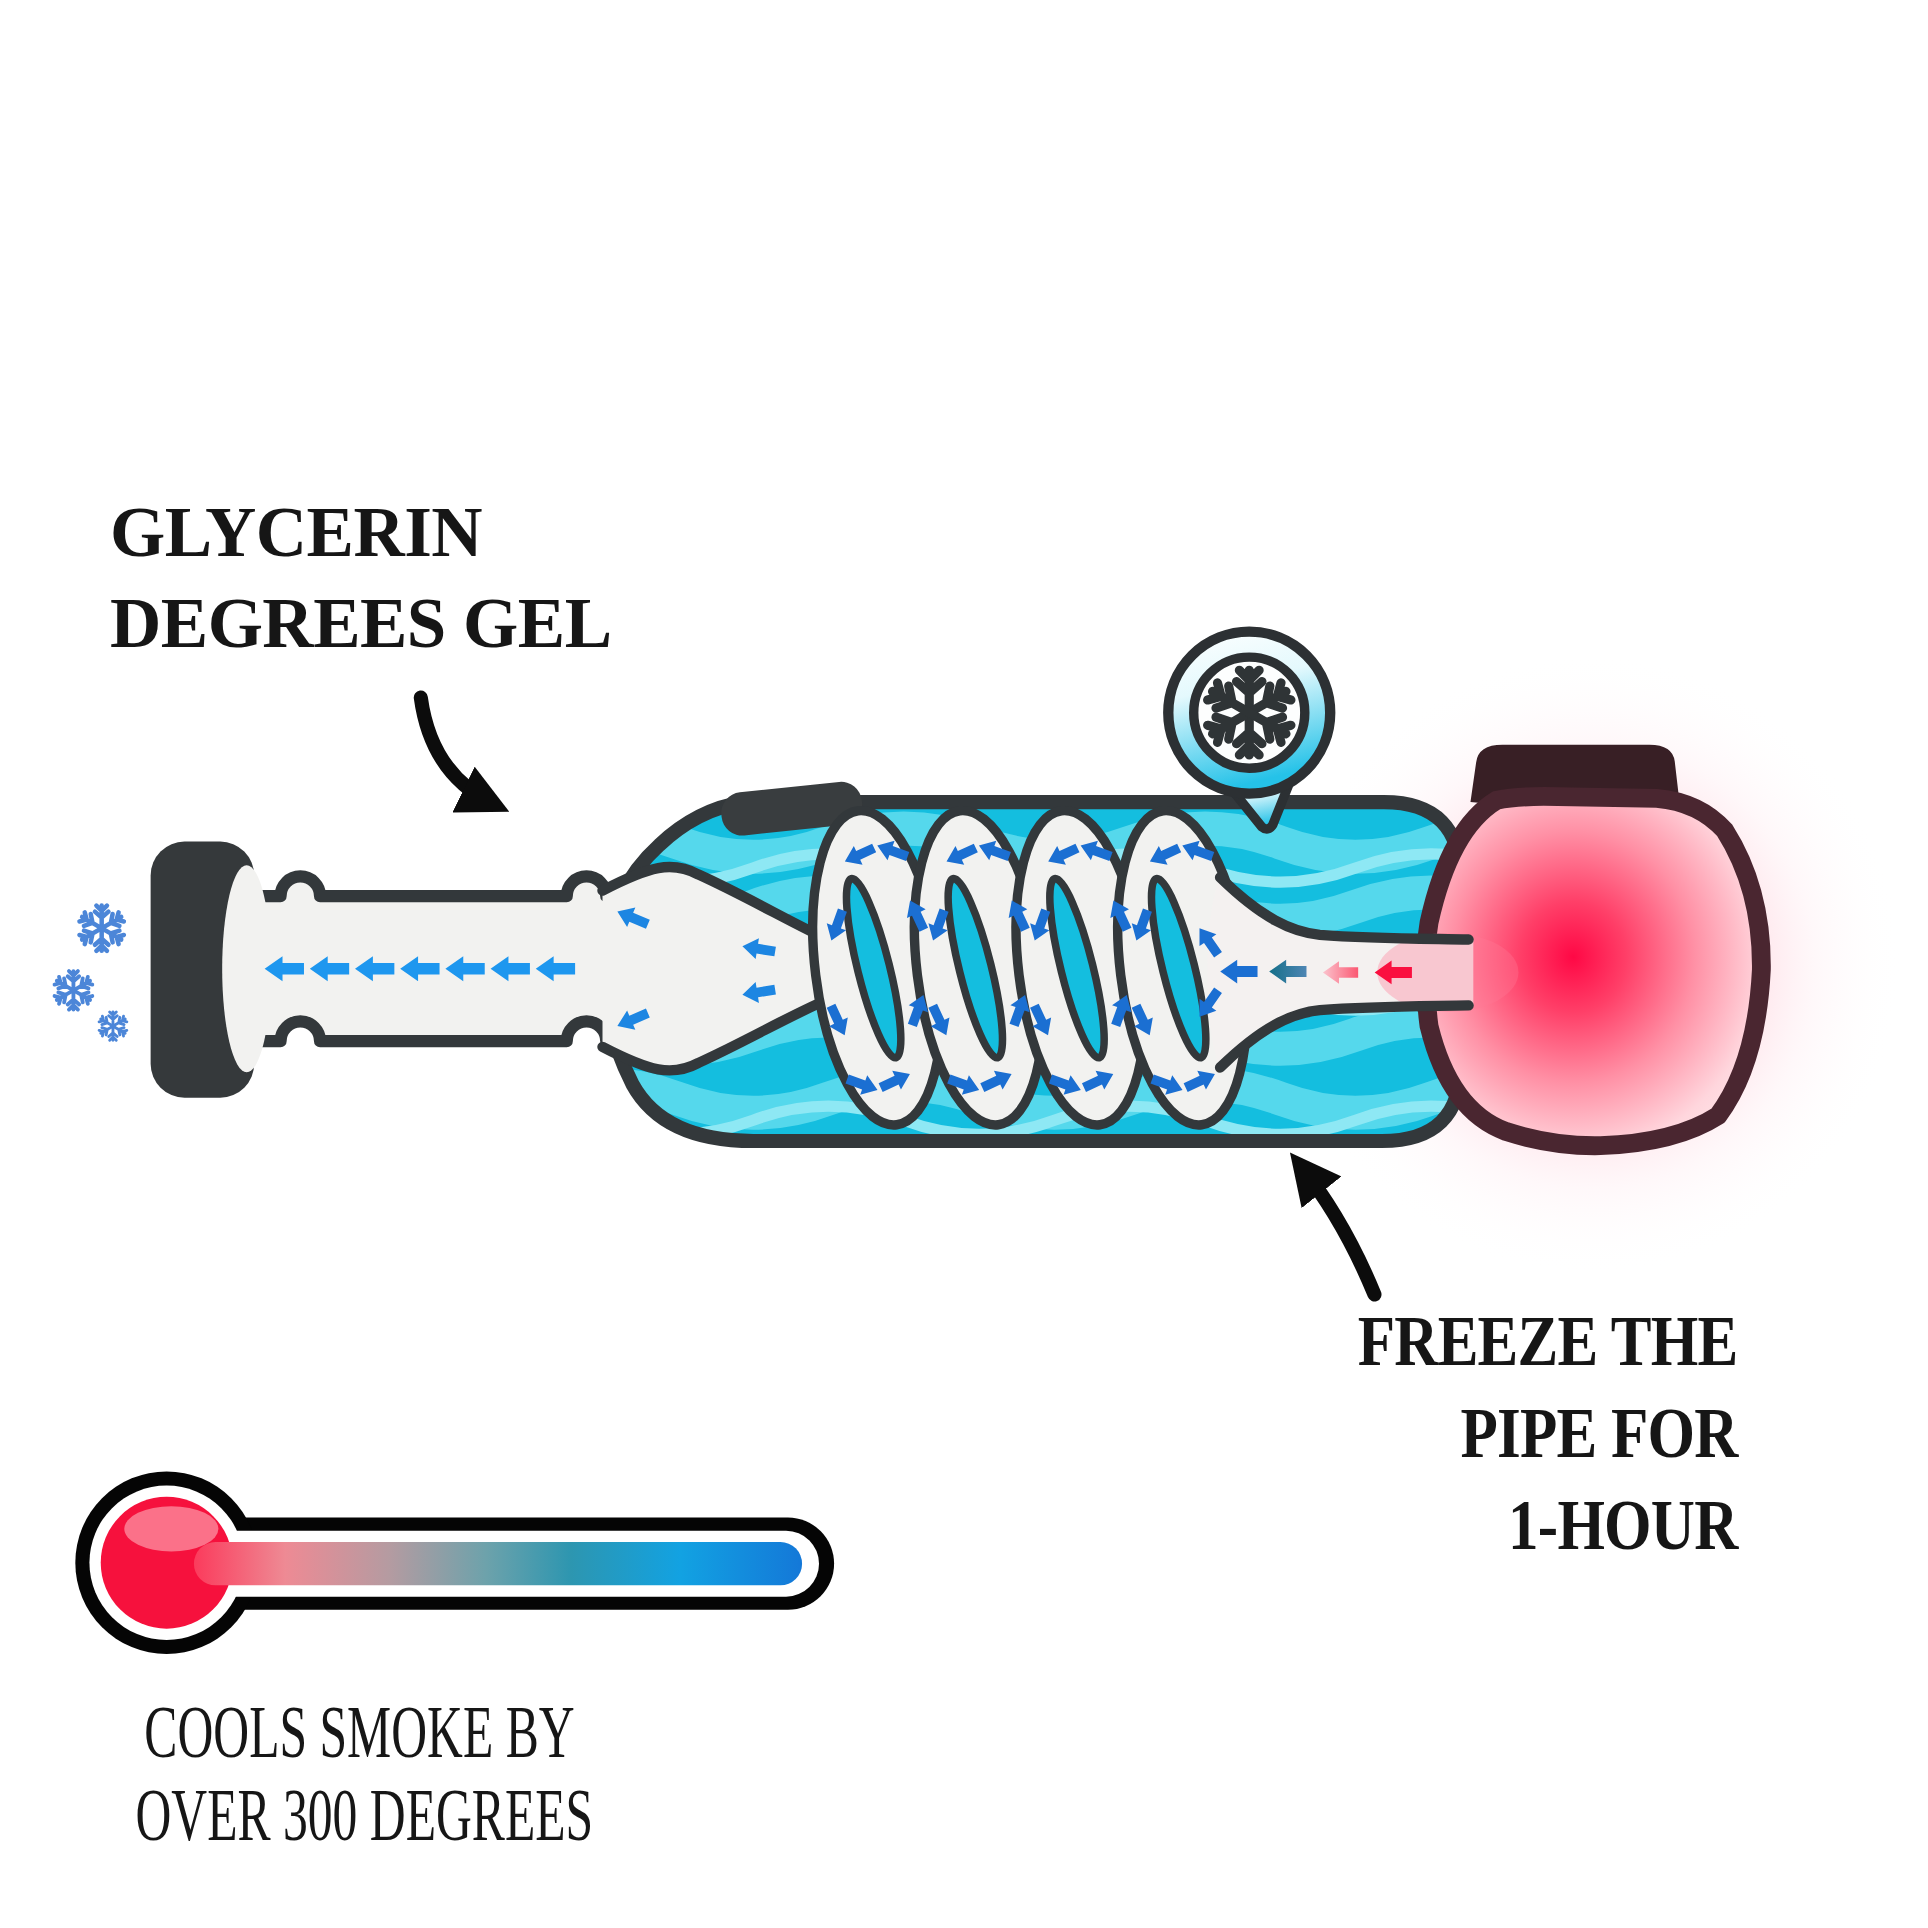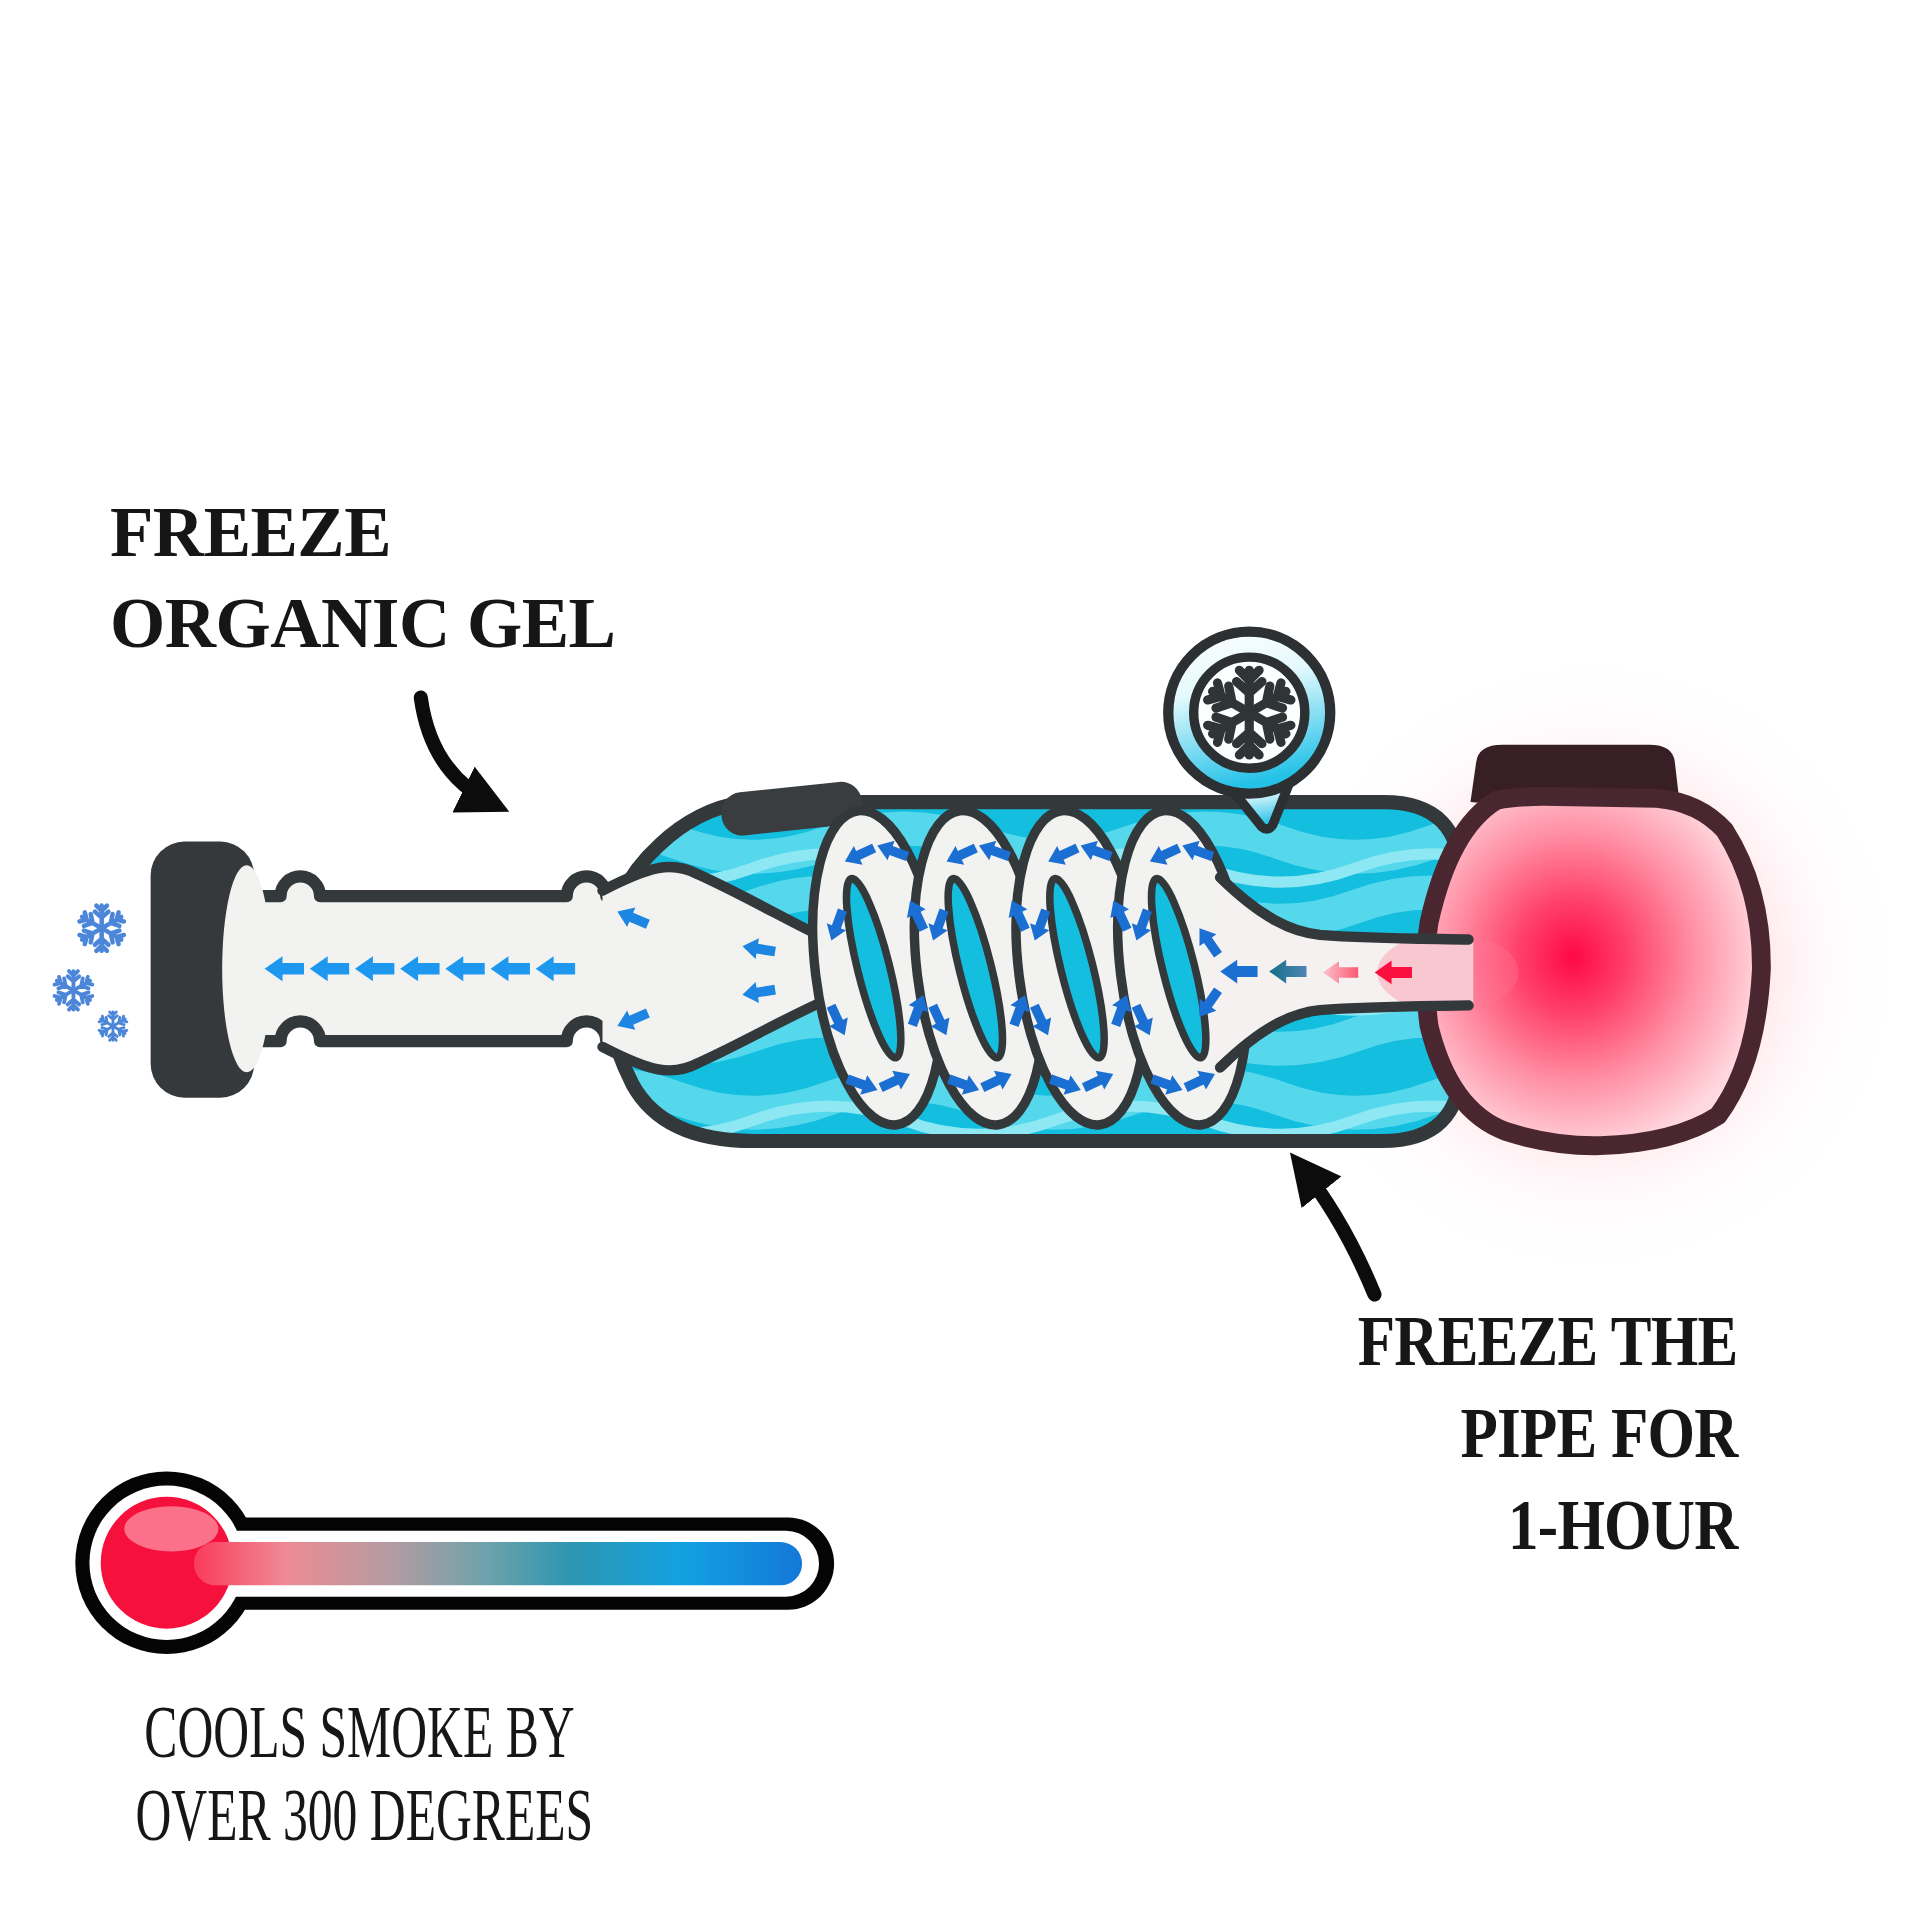--- a/index.html
+++ b/index.html
@@ -233,22 +233,22 @@
     <rect x="206" y="1638" width="646" height="46" rx="23" fill="url(#gTherm)"></rect>
   </g>
 
   <g fill="none" stroke="#0c0c0c" stroke-width="15" stroke-linecap="round">
     <path d="M 447 741 Q 458 822 524 854" marker-end="url(#mHead)"></path>
     <path d="M 1460 1375 Q 1428 1297 1382 1239" marker-end="url(#mHead)"></path>
   </g>
 </svg>
 
 <div class="label" id="label-organic">
-  <div>FREEZE</div>
-  <div>ORGANIC GEL</div>
+  <div>GLYCERIN</div>
+  <div>DEGREES GEL</div>
 </div>
 
 <div class="label" id="label-freeze">
   <div>FREEZE THE</div>
   <div>PIPE FOR</div>
   <div>1-HOUR</div>
 </div>
 
 <div class="label" id="label-cools">
   <div>COOLS SMOKE BY</div>

